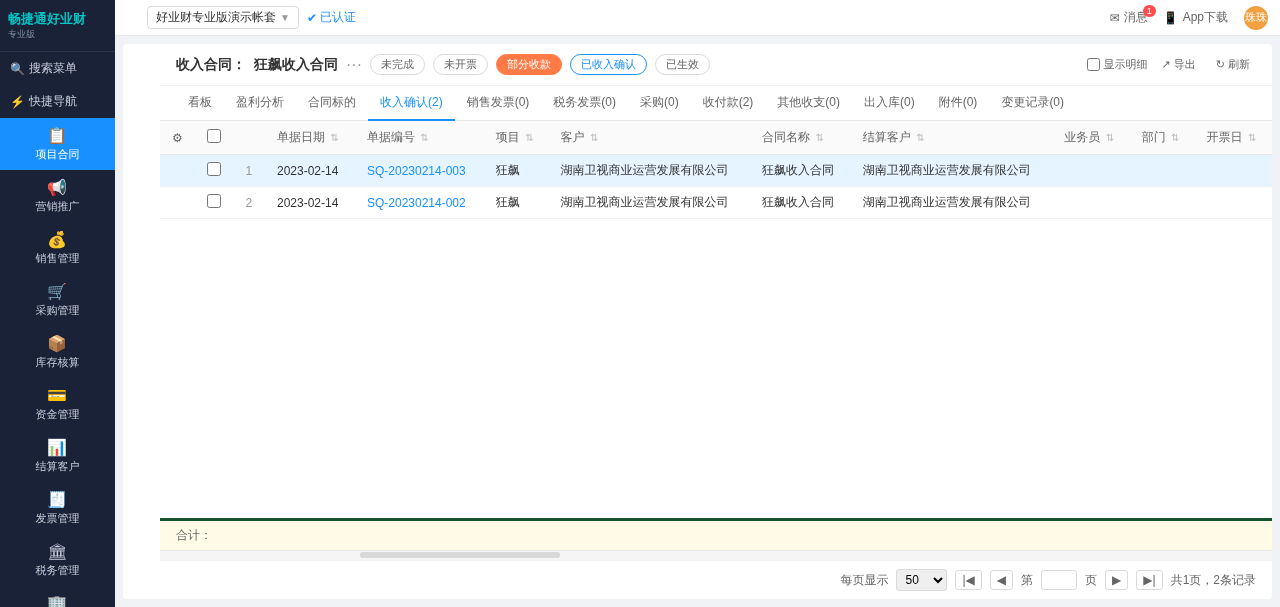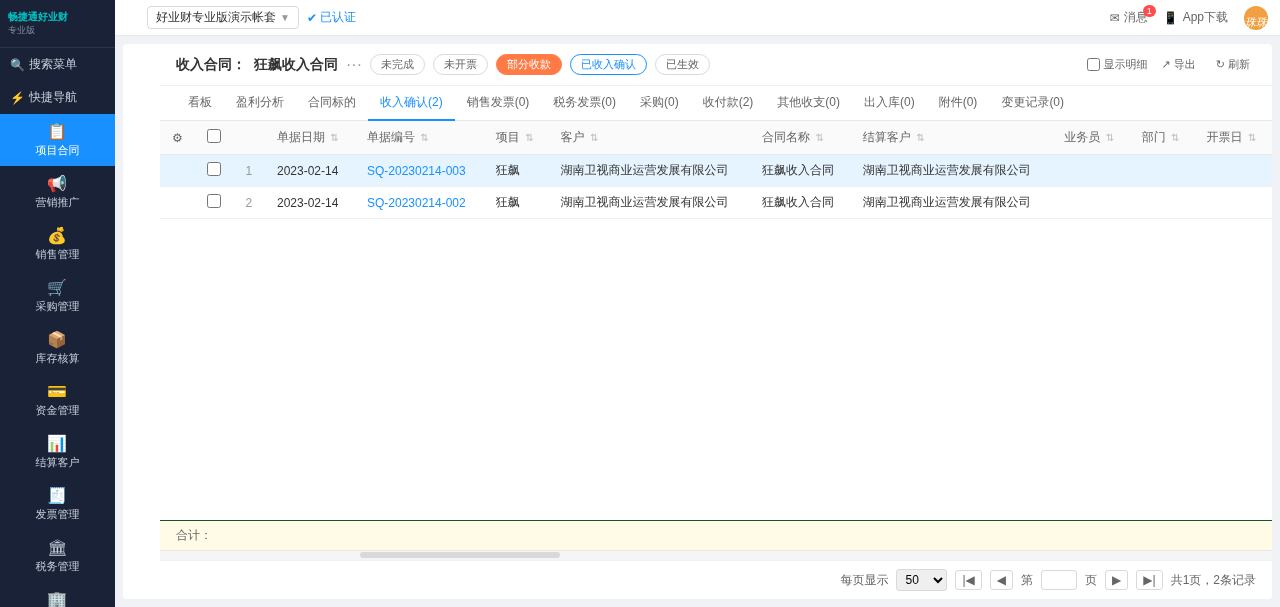--- a/index.html
+++ b/index.html
@@ -1,40 +1,40 @@
 <!DOCTYPE html>
 <html><head>
   <meta charset="utf-8">
   <style>
     * { box-sizing: border-box; margin: 0; padding: 0; }
     body { font-family: 'Microsoft YaHei', Arial, sans-serif; font-size: 12px; background: #f0f2f5; display: flex; height: 607px; overflow: hidden; }
 
     
     .sidebar { width: 115px; background: #1a2238; color: #c5cdd8; display: flex; flex-direction: column; height: 100%; flex-shrink: 0; }
     .sidebar-logo { padding: 10px 8px; background: #1a2238; border-bottom: 1px solid #2a3550; }
-    .sidebar-logo-text { color: #00c5c5; font-size: 10px; font-weight: bold; }
+    .sidebar-logo-text { color: #00c5c5; font-size: 13px; font-weight: bold; }
     .sidebar-logo-sub { color: #7a8ca0; font-size: 9px; }
     .sidebar-search { display: flex; align-items: center; padding: 8px 10px; cursor: pointer; color: #c5cdd8; font-size: 12px; }
     .sidebar-nav { display: flex; align-items: center; padding: 8px 10px; cursor: pointer; color: #c5cdd8; font-size: 12px; }
     .sidebar-item { display: flex; flex-direction: column; align-items: center; padding: 8px 0; cursor: pointer; font-size: 11px; color: #c5cdd8; }
     .sidebar-item.active { background: #1890ff; color: #fff; }
     .sidebar-item .icon { font-size: 16px; margin-bottom: 2px; }
 
     
     .main { flex: 1; display: flex; flex-direction: column; overflow: hidden; }
 
     
     .topbar { height: 36px; background: #fff; display: flex; align-items: center; padding: 0 12px; border-bottom: 1px solid #e8e8e8; justify-content: space-between; flex-shrink: 0; }
     .topbar-left { display: flex; align-items: center; gap: 8px; padding-left: 20px; }
     .topbar-select { display: flex; align-items: center; border: 1px solid #d9d9d9; border-radius: 4px; padding: 2px 8px; font-size: 12px; color: #333; cursor: pointer; }
     .topbar-select .arrow { font-size: 10px; margin-left: 4px; color: #999; }
     .topbar-certified { display: flex; align-items: center; color: #1890ff; font-size: 12px; gap: 3px; }
     .topbar-right { display: flex; align-items: center; gap: 16px; }
     .topbar-icon { display: flex; align-items: center; gap: 4px; cursor: pointer; color: #666; font-size: 12px; position: relative; }
-    .user-avatar { width: 24px; height: 24px; border-radius: 50%; background: #f0a040; display: flex; align-items: flex-end; justify-content: center; color: #fff; font-size: 11px; font-style: italic; }
+    .user-avatar { width: 24px; height: 24px; border-radius: 50%; background: #f0a040; display: flex; align-items: center; justify-content: center; color: #fff; font-size: 11px; }
 
     
     .tabs-bar { height: 36px; background: #f5f5f5; display: flex; align-items: flex-end; padding: 0 12px; border-bottom: 1px solid #e8e8e8; flex-shrink: 0; }
     .tab-item { padding: 6px 12px; font-size: 12px; color: #666; cursor: pointer; border-radius: 4px 4px 0 0; margin-right: 2px; }
     .tab-item.active { background: #1890ff; color: #fff; padding: 6px 12px; display: flex; align-items: center; gap: 4px; }
     .tab-close { cursor: pointer; font-size: 10px; }
 
     
     .content { flex: 1; display: flex; flex-direction: column; overflow: hidden; background: #fff; margin: 8px; border-radius: 4px; padding-left: 37px; }
 
@@ -62,21 +62,21 @@
     th .sort { color: #bbb; font-size: 10px; margin-left: 2px; }
     td { padding: 7px 12px; border-bottom: 1px solid #f0f0f0; color: #333; white-space: nowrap; }
     tr.selected td { background: #e6f4ff; }
     .row-num { color: #999; text-align: center; }
     .link { color: #1890ff; cursor: pointer; text-decoration: none; }
     .checkbox { width: 14px; height: 14px; cursor: pointer; }
     .th-settings { width: 30px; text-align: center; }
     .th-checkbox { width: 30px; text-align: center; }
 
     
-    .table-footer { background: #fffbe6; padding: 6px 16px; border-top: 1px solid #14532d; font-size: 12px; color: #666; flex-shrink: 0; }
+    .table-footer { background: #fffbe6; padding: 6px 16px; border-top: 3px solid #14532d; font-size: 12px; color: #666; flex-shrink: 0; }
 
     
     .pagination { display: flex; align-items: center; justify-content: flex-end; padding: 8px 16px; border-top: 1px solid #f0f0f0; gap: 8px; flex-shrink: 0; background: #fff; }
     .pagination-label { font-size: 12px; color: #666; }
     .pagination-select { border: 1px solid #d9d9d9; border-radius: 3px; padding: 2px 4px; font-size: 12px; }
     .pagination-btn { border: 1px solid #d9d9d9; background: #fff; border-radius: 3px; padding: 2px 6px; cursor: pointer; font-size: 12px; color: #666; }
     .pagination-input { border: 1px solid #d9d9d9; border-radius: 3px; width: 36px; text-align: center; padding: 2px; font-size: 12px; }
     .pagination-info { font-size: 12px; color: #666; }
 
     

